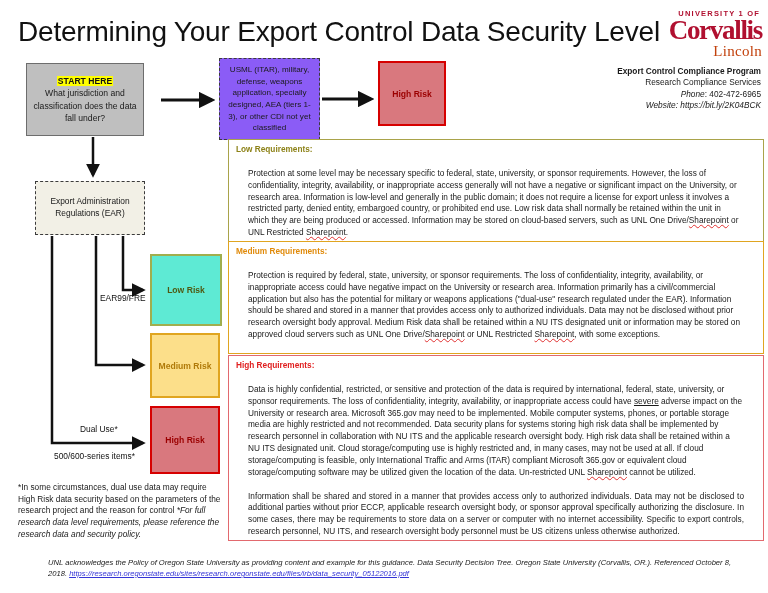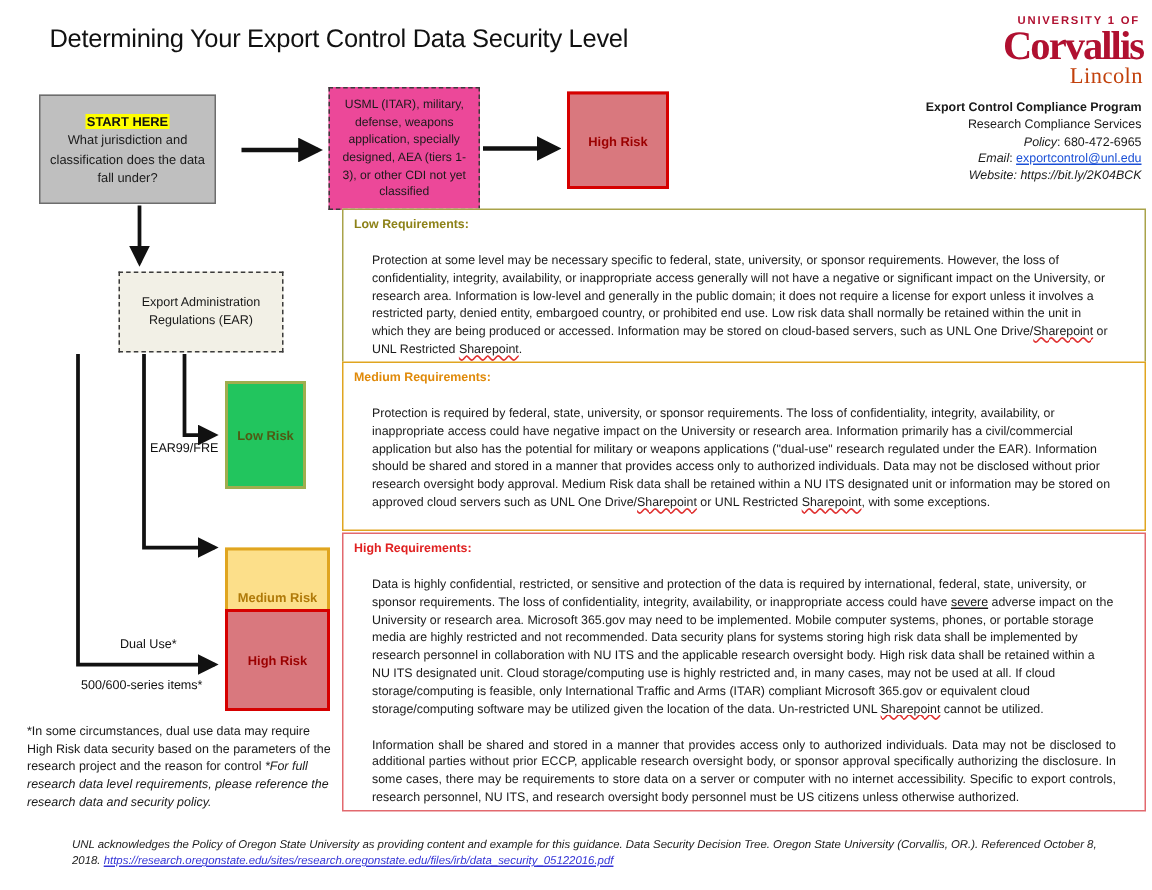--- a/index.html
+++ b/index.html
@@ -12,26 +12,25 @@
     position: relative;
     overflow: hidden;
     font-family: "Liberation Sans", sans-serif;
     color: #1a1a1a;
   }
 
   
   #page-title {
     position: absolute;
     left: 18px; top: 16px;
-    font-size: 17px;
+    font-size: 28px;
     font-weight: 400;
     letter-spacing: -0.2px;
     color: #111;
     white-space: nowrap;
-    margin-left: 15px;
   }
 
   
   #logo {
     position: absolute;
     right: 6px; top: 10px;
     width: 132px; height: 52px;
     text-align: right;
   }
   #logo .uni-of {
@@ -98,21 +97,21 @@
   .start-here {
     background: #ffff00;
     font-weight: 700;
     color: #111;
     padding: 0 1px;
   }
 
   #box-usml {
     left: 219px; top: 58px;
     width: 101px; height: 82px;
-    background: #ec4899;
+    background: #8b5cf6;
     border: 1px dashed #3b3b3b;
     font-size: 8.1px;
     line-height: 11.6px;
     padding: 2px 4px;
   }
 
   #box-highrisk-top {
     left: 378px; top: 61px;
     width: 68px; height: 65px;
     background: #d9787e;
@@ -123,42 +122,40 @@
   }
 
   #box-ear {
     left: 35px; top: 181px;
     width: 110px; height: 54px;
     background: #f2f0e6;
     border: 1px dashed #3b3b3b;
     font-size: 8.4px;
     line-height: 11.8px;
     padding: 2px 4px;
-    margin-left: 44px;
   }
 
   #box-low {
     left: 150px; top: 254px;
-    width: 54px; height: 72px;
-    background: #22c55e;
+    width: 72px; height: 72px;
+    background: #5eead4;
     border: 2px solid #a0ae4e;
     color: #4f5a13;
     font-weight: 700;
     font-size: 8.6px;
   }
   #box-medium {
     left: 150px; top: 333px;
     width: 70px; height: 65px;
     background: #fcdf8a;
     border: 2px solid #e0a520;
     color: #b07a09;
     font-weight: 700;
     font-size: 8.6px;
     line-height: 12px;
-    margin-top: 32px;
   }
   #box-high {
     left: 150px; top: 406px;
     width: 70px; height: 68px;
     background: #d9787e;
     border: 2px solid #d60000;
     color: #9b0000;
     font-weight: 700;
     font-size: 8.6px;
   }
@@ -262,22 +259,21 @@
 
 <div id="logo">
   <div class="uni-of">UNIVERSITY 1 OF</div>
   <div class="neb">Corvallis</div>
   <div class="lincoln">Lincoln</div>
 </div>
 
 <div id="contact">
   <div class="c-bold">Export Control Compliance Program</div>
   <div>Research Compliance Services</div>
-  <div><span class="c-ital">Policy</span>: <span>680-472-6965</span></div>
-  <div><span class="c-ital">Email</span>: <a href="#">exportcontrol@unl.edu</a></div>
+  <div><span class="c-ital">Phone</span>: <span>402-472-6965</span></div>
   <div class="c-ital"><span>Website</span>: <span>https://bit.ly/2K04BCK</span></div>
 </div>
 
 <svg id="connectors">
   <defs>
     <marker id="arrow" viewBox="0 0 10 10" refX="8" refY="5" markerWidth="5.5" markerHeight="5.5" orient="auto-start-reverse">
       <path d="M 0 0 L 10 5 L 0 10 z" fill="#111"></path>
     </marker>
   </defs>
 

